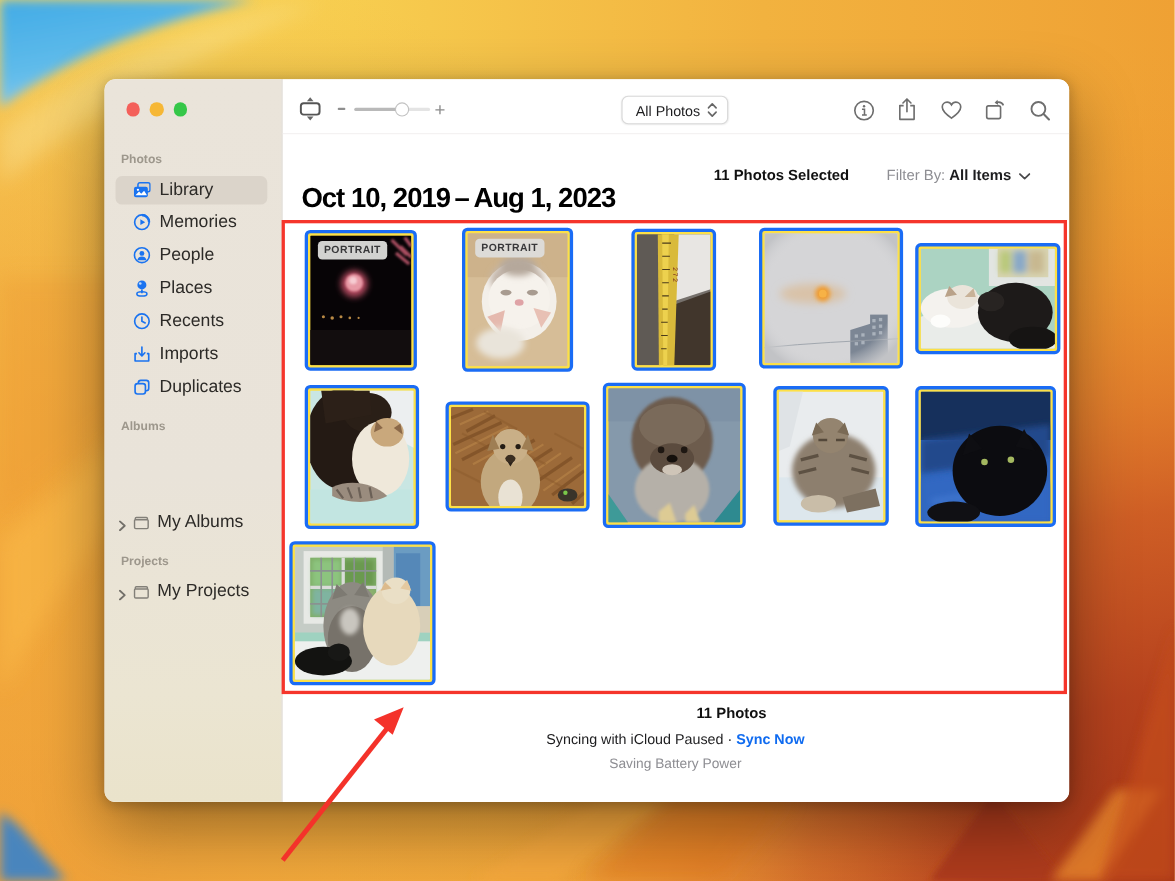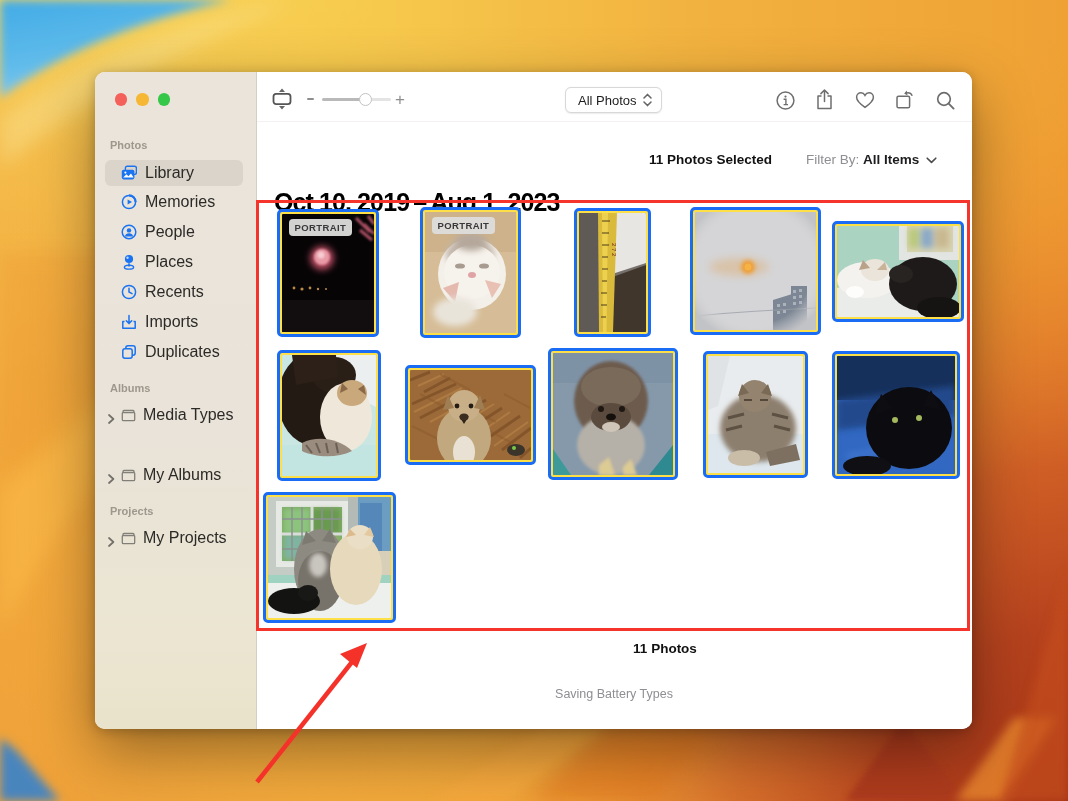--- a/index.html
+++ b/index.html
@@ -129,25 +129,20 @@
     <div class="srow" style="top:237px"><span class="ic"><svg width="16" height="16" viewBox="0 0 16 16">
             <path d="M3.5 7.5 L1.8 7.5 L1.8 14.2 L14.2 14.2 L14.2 7.5 L12.5 7.5" fill="none" stroke="#1a73f0" stroke-width="1.5" stroke-linejoin="round"></path>
             <path d="M8 1.5 L8 9.2 M5.3 6.7 L8 9.6 L10.7 6.7" fill="none" stroke="#1a73f0" stroke-width="1.5" stroke-linecap="round" stroke-linejoin="round"></path>
           </svg></span>Imports</div>
     <div class="srow" style="top:267px"><span class="ic"><svg width="16" height="16" viewBox="0 0 16 16">
             <rect x="4.8" y="1.8" width="9.4" height="9.4" rx="2.2" fill="none" stroke="#1a73f0" stroke-width="1.5"></rect>
             <rect x="1.8" y="4.8" width="9.4" height="9.4" rx="2.2" fill="#e9e3d9" stroke="#1a73f0" stroke-width="1.5"></rect>
           </svg></span>Duplicates</div>
 
     <div class="shead" style="top:310px">Albums</div>
-    <div class="srow" style="top:330px"><span class="chev"><svg width="8" height="10" viewBox="0 0 8 10">
-            <path d="M2 1 L6.4 5 L2 9" fill="none" stroke="#73706a" stroke-width="1.7" stroke-linecap="round" stroke-linejoin="round"></path>
-          </svg></span><span class="fic"><svg width="15" height="15" viewBox="0 0 15 15">
-            <path d="M2 4.5 L2 3.4 Q2 2.4 3 2.4 L12 2.4 Q13 2.4 13 3.4 L13 4.5 M2 4.5 L13 4.5 M2 4.5 Q1.3 4.5 1.3 5.5 L1.3 11.4 Q1.3 12.6 2.5 12.6 L12.5 12.6 Q13.7 12.6 13.7 11.4 L13.7 5.5 Q13.7 4.5 13 4.5" fill="none" stroke="#827f78" stroke-width="1.3"></path>
-          </svg></span>Media Types</div>
     <div class="srow" style="top:390px"><span class="chev"><svg width="8" height="10" viewBox="0 0 8 10">
             <path d="M2 1 L6.4 5 L2 9" fill="none" stroke="#73706a" stroke-width="1.7" stroke-linecap="round" stroke-linejoin="round"></path>
           </svg></span><span class="fic"><svg width="15" height="15" viewBox="0 0 15 15">
             <path d="M2 4.5 L2 3.4 Q2 2.4 3 2.4 L12 2.4 Q13 2.4 13 3.4 L13 4.5 M2 4.5 L13 4.5 M2 4.5 Q1.3 4.5 1.3 5.5 L1.3 11.4 Q1.3 12.6 2.5 12.6 L12.5 12.6 Q13.7 12.6 13.7 11.4 L13.7 5.5 Q13.7 4.5 13 4.5" fill="none" stroke="#827f78" stroke-width="1.3"></path>
           </svg></span>My Albums</div>
 
     <div class="shead" style="top:433px">Projects</div>
     <div class="srow" style="top:453px"><span class="chev"><svg width="8" height="10" viewBox="0 0 8 10">
             <path d="M2 1 L6.4 5 L2 9" fill="none" stroke="#73706a" stroke-width="1.7" stroke-linecap="round" stroke-linejoin="round"></path>
           </svg></span><span class="fic"><svg width="15" height="15" viewBox="0 0 15 15">
@@ -195,21 +190,21 @@
     <div class="toolbtn" style="left:678.5px;top:18.5px"><svg width="19" height="19" viewBox="0 0 19 19">
           <circle cx="8" cy="8" r="6.3" fill="none" stroke="#6e6e6e" stroke-width="1.7"></circle>
           <line x1="12.7" y1="12.7" x2="17.6" y2="17.6" stroke="#6e6e6e" stroke-width="1.9" stroke-linecap="round"></line>
         </svg></div>
 
     <div style="position:absolute;left:0;top:80px;width:515px;text-align:right;font-size:13.5px;font-weight:bold;color:#111">11 Photos Selected</div>
     <div style="position:absolute;left:549px;top:80px;font-size:13.5px;color:#8e8e93">Filter By: <span style="color:#1d1d1f;font-weight:bold">All Items</span> <svg width="11" height="7" viewBox="0 0 11 7" style="margin-left:3px">
           <path d="M1.2 1.2 L5.5 5.4 L9.8 1.2" fill="none" stroke="#4a4a4c" stroke-width="1.6" stroke-linecap="round" stroke-linejoin="round"></path>
         </svg></div>
 
-    <div style="position:absolute;left:17px;top:116px;font-size:25px;font-weight:bold;color:#000;letter-spacing:-0.9px">Oct 10, 2019 – Aug 1, 2023</div>
+    <div style="position:absolute;left:17px;top:94px;font-size:25px;font-weight:bold;color:#000;letter-spacing:-0.9px">Oct 10, 2019 – Aug 1, 2023</div>
 
     <div id="redrect"></div>
     <div class="photo" style="left:20px;top:137px;width:102px;height:128px">
 <svg width="92" height="118" viewBox="0 0 92 118" preserveAspectRatio="none">
           <defs>
             <filter id="pb1" x="-50%" y="-50%" width="200%" height="200%">
               <feGaussianBlur stdDeviation="3"></feGaussianBlur>
             </filter>
             <filter id="pb1b" x="-50%" y="-50%" width="200%" height="200%">
               <feGaussianBlur stdDeviation="1.2"></feGaussianBlur>
@@ -517,20 +512,21 @@
 <ellipse cx="88" cy="72" rx="26" ry="36" fill="#e7d9bc"></ellipse>
 <ellipse cx="92" cy="40" rx="13" ry="12" fill="#eadfc6"></ellipse>
 <path d="M82 32 L88 38 L78 40 Z" fill="#dcba8c"></path>
 <path d="M102 30 L96 38 L106 40 Z" fill="#e4c9a0"></path>
 <ellipse cx="26" cy="104" rx="26" ry="13" fill="#131311"></ellipse>
 <ellipse cx="40" cy="96" rx="10" ry="8" fill="#181816"></ellipse>
         </svg>
       </div>
 
     <div style="position:absolute;left:0;top:569px;width:816px;text-align:center;font-size:13.5px;font-weight:bold;color:#111">11 Photos</div>
-    <div style="position:absolute;left:0;top:615px;width:714px;text-align:center;font-size:12.5px;color:#8e8e93">Saving Battery Types</div>
+    <div style="position:absolute;left:0;top:592px;width:714px;text-align:center;font-size:13px;color:#1d1d1f">Syncing with iCloud Paused · <span style="color:#0f6bf0;font-weight:bold">Sync Now</span></div>
+    <div style="position:absolute;left:0;top:615px;width:714px;text-align:center;font-size:12.5px;color:#8e8e93">Saving Battery Power</div>
   </div>
 </div>
 
 <svg class="abs" width="1068" height="801" viewBox="0 0 1068 801" style="left:0;top:0;pointer-events:none">
   <line x1="257" y1="782" x2="352" y2="662" stroke="#f4322a" stroke-width="4.5"></line>
   <path d="M367,643 L340,654 L357,668 Z" fill="#f4322a"></path>
 </svg>
 
 </body></html>

